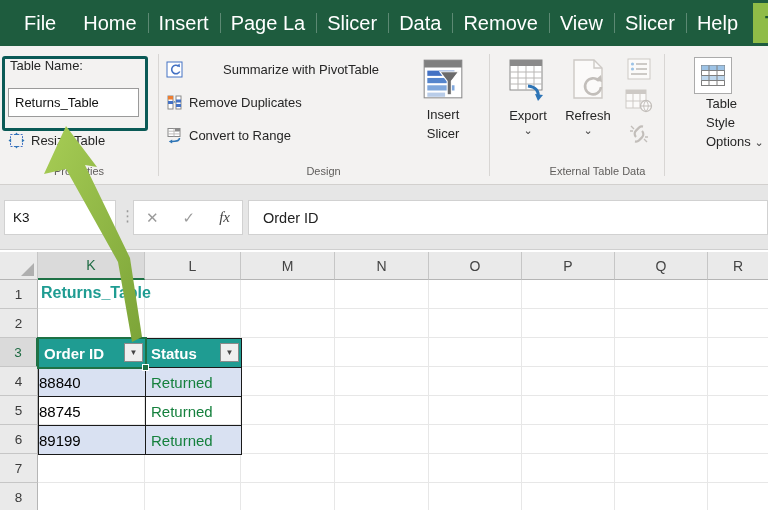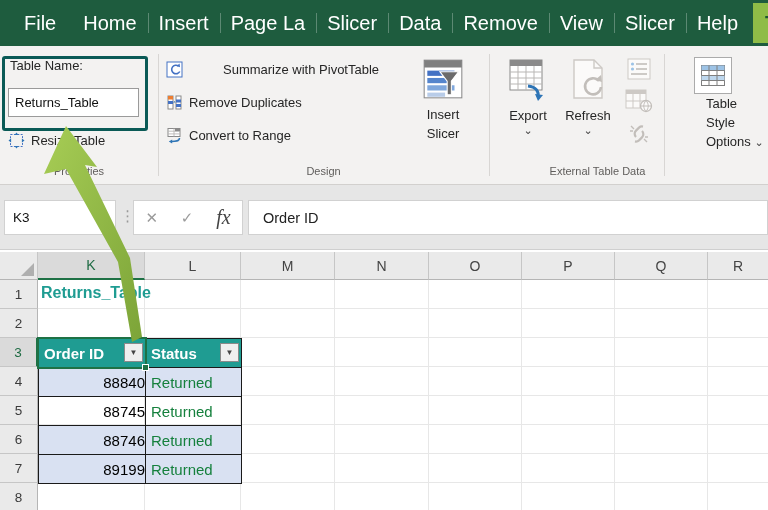--- a/index.html
+++ b/index.html
@@ -49,21 +49,21 @@
   .fbar { position:absolute; top:185px; left:0; width:768px; height:65px;
     background:#E6E6E6; border-bottom:1px solid #CFCFCF; }
   .fbox { position:absolute; top:15px; height:35px; background:#fff; border:1px solid #D1D1D1;
     display:flex; align-items:center; }
   .namebox { left:4px; width:112px; font-size:13.5px; color:#111; padding-left:8px; }
   .namebox .arr { position:absolute; right:7px; font-size:9px; color:#666; }
   .dots { position:absolute; left:120px; top:22px; color:#999; font-size:15px; letter-spacing:0; }
   .fxbox { left:133px; width:110px; justify-content:space-around; }
   .fxbox .x { color:#9a9a9a; font-size:15px; }
   .fxbox .ok { color:#9a9a9a; font-size:15px; }
-  .fxbox .fx { font-family:"Liberation Serif", serif; font-style:italic; font-size:20px; color:#444; }
+  .fxbox .fx { font-family:"Liberation Serif", serif; font-style:italic; font-size:15px; color:#444; }
   .formulabox { left:248px; width:520px; font-size:14.5px; color:#222; padding-left:14px; }
   
   .sheet { position:absolute; top:250px; left:0; width:768px; height:260px; background:#fff; }
   .colhdrs { position:absolute; top:2px; left:0; height:28px; display:flex; }
   .ch { height:28px; background:#EAEAEA; border-right:1px solid #C6C6C6;
     border-bottom:1px solid #B5B5B5; display:flex; align-items:center; justify-content:center;
     font-size:14px; color:#444; }
   .ch.corner { width:38px; position:relative; }
   .ch.sel { background:#DADADA; color:#1E6B43; border-bottom:2px solid #1E7145; }
   .tri { position:absolute; right:3px; bottom:3px; width:0; height:0;
@@ -87,21 +87,21 @@
         transparent 670px 730px);
   }
   .sheet-title { position:absolute; left:41px; top:34px; font-size:16px; font-weight:bold;
     color:#1F9C92; white-space:nowrap; z-index:2; }
   
   .xl-table { position:absolute; left:38px; top:88px; border-collapse:collapse; z-index:3; }
   .xl-table th, .xl-table td { border:1px solid #1A1A1A; height:29px; font-size:15px; }
   .xl-table col.c1 { width:107px; } .xl-table col.c2 { width:96px; }
   .xl-table th { background:#1F9C92; color:#fff; text-align:left; padding-left:5px;
     font-weight:bold; position:relative; }
-  .xl-table td.num { text-align:right; color:#000; }
+  .xl-table td.num { text-align:left; color:#000; }
   .xl-table td.txt { padding-left:5px; color:#15803d; }
   .xl-table tr.band td { background:#D9E1F2; }
   .filterbtn { position:absolute; right:2px; top:4px; width:19px; height:19px;
     background:#EFEFEF; border:1px solid #8A8A8A; display:flex; align-items:center;
     justify-content:center; font-size:8px; color:#444; cursor:default; }
   .selbox { position:absolute; left:37px; top:87px; width:110px; height:32px;
     border:2px solid #1E7145; z-index:6; pointer-events:none; }
   .fillhandle { position:absolute; right:-4px; bottom:-4px; width:7px; height:7px;
     background:#1E7145; border:1px solid #fff; }
   
@@ -323,24 +323,20 @@
       </tr>
       <tr class="band">
         <td class="num">88840</td>
         <td class="txt">Returned</td>
       </tr>
       <tr>
         <td class="num">88745</td>
         <td class="txt">Returned</td>
       </tr>
       <tr class="band">
-        <td class="num">88746</td>
-        <td class="txt">Returned</td>
-      </tr>
-      <tr class="band">
         <td class="num">89199</td>
         <td class="txt">Returned</td>
       </tr>
     </tbody>
       </table>
 
     <div class="selbox">
       <div class="fillhandle"></div>
     </div>
   </div>

